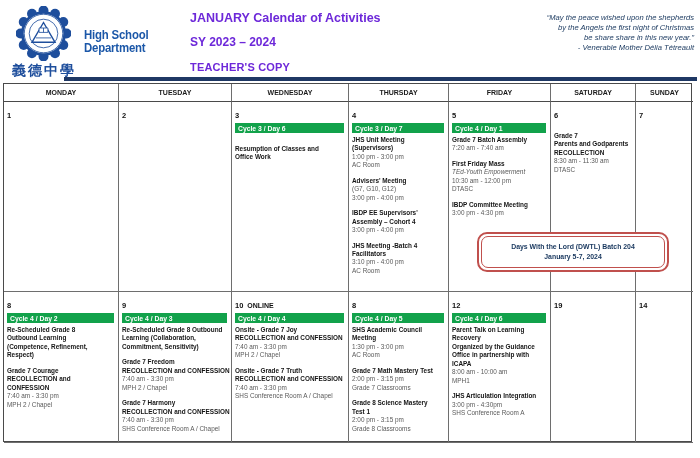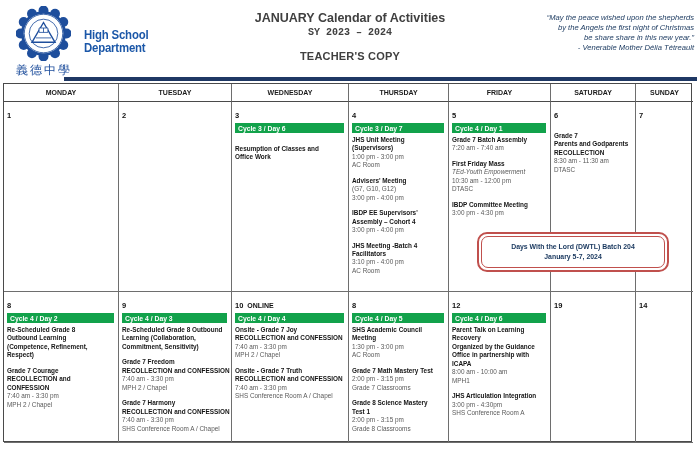--- a/index.html
+++ b/index.html
@@ -4,28 +4,28 @@
 <style>
   html,body{margin:0;padding:0;}
   body{
     width:700px;height:458px;position:relative;background:#ffffff;
     font-family:"Liberation Sans",sans-serif;overflow:hidden;
     -webkit-font-smoothing:antialiased;
   }
   
   .seal{position:absolute;left:16px;top:6px;}
   .cn-name{position:absolute;left:6px;top:62px;width:76px;text-align:center;
-    font-size:12px;font-weight:400;color:#1e4e9c;letter-spacing:2px;}
+    font-size:14px;font-weight:700;color:#1e4e9c;letter-spacing:2px;}
   .dept{position:absolute;left:84px;top:29px;color:#1b57a8;font-weight:700;
     font-size:12px;line-height:1.05;transform:scaleX(0.95);transform-origin:left top;
     letter-spacing:-0.2px;}
   .navy-rule{position:absolute;left:64px;top:77px;width:633px;height:4px;background:#1f3864;}
-  .title-block{position:absolute;left:190px;top:11px;width:320px;text-align:center;color:#404040;}
+  .title-block{position:absolute;left:190px;top:11px;width:320px;color:#6d28d9;}
   .main-title{font-size:12.5px;font-weight:700;}
-  .sub-title{font-size:10px;font-weight:700;margin-top:2px;font-family:Liberation Mono, monospace;}
+  .sub-title{font-size:12px;font-weight:700;margin-top:10px;}
   .copy-label{font-size:11px;font-weight:700;margin-top:12px;letter-spacing:0.2px;}
   .quote{position:absolute;right:6px;top:13px;width:222px;text-align:right;
     color:#17365d;font-size:7.6px;font-style:italic;font-weight:400;line-height:1.32;}
   
   #grid{position:absolute;left:3px;top:83px;width:689px;height:359px;
     display:grid;box-sizing:border-box;
     grid-template-columns:115px 113px 117px 100px 102px 85px 57px;
     grid-template-rows:18px 190px 151px;
     border:1px solid #4a4a4a;background:#fff;}
   #grid>div{box-sizing:border-box;border-right:1px solid #6e6e6e;border-bottom:1px solid #6e6e6e;overflow:hidden;}

